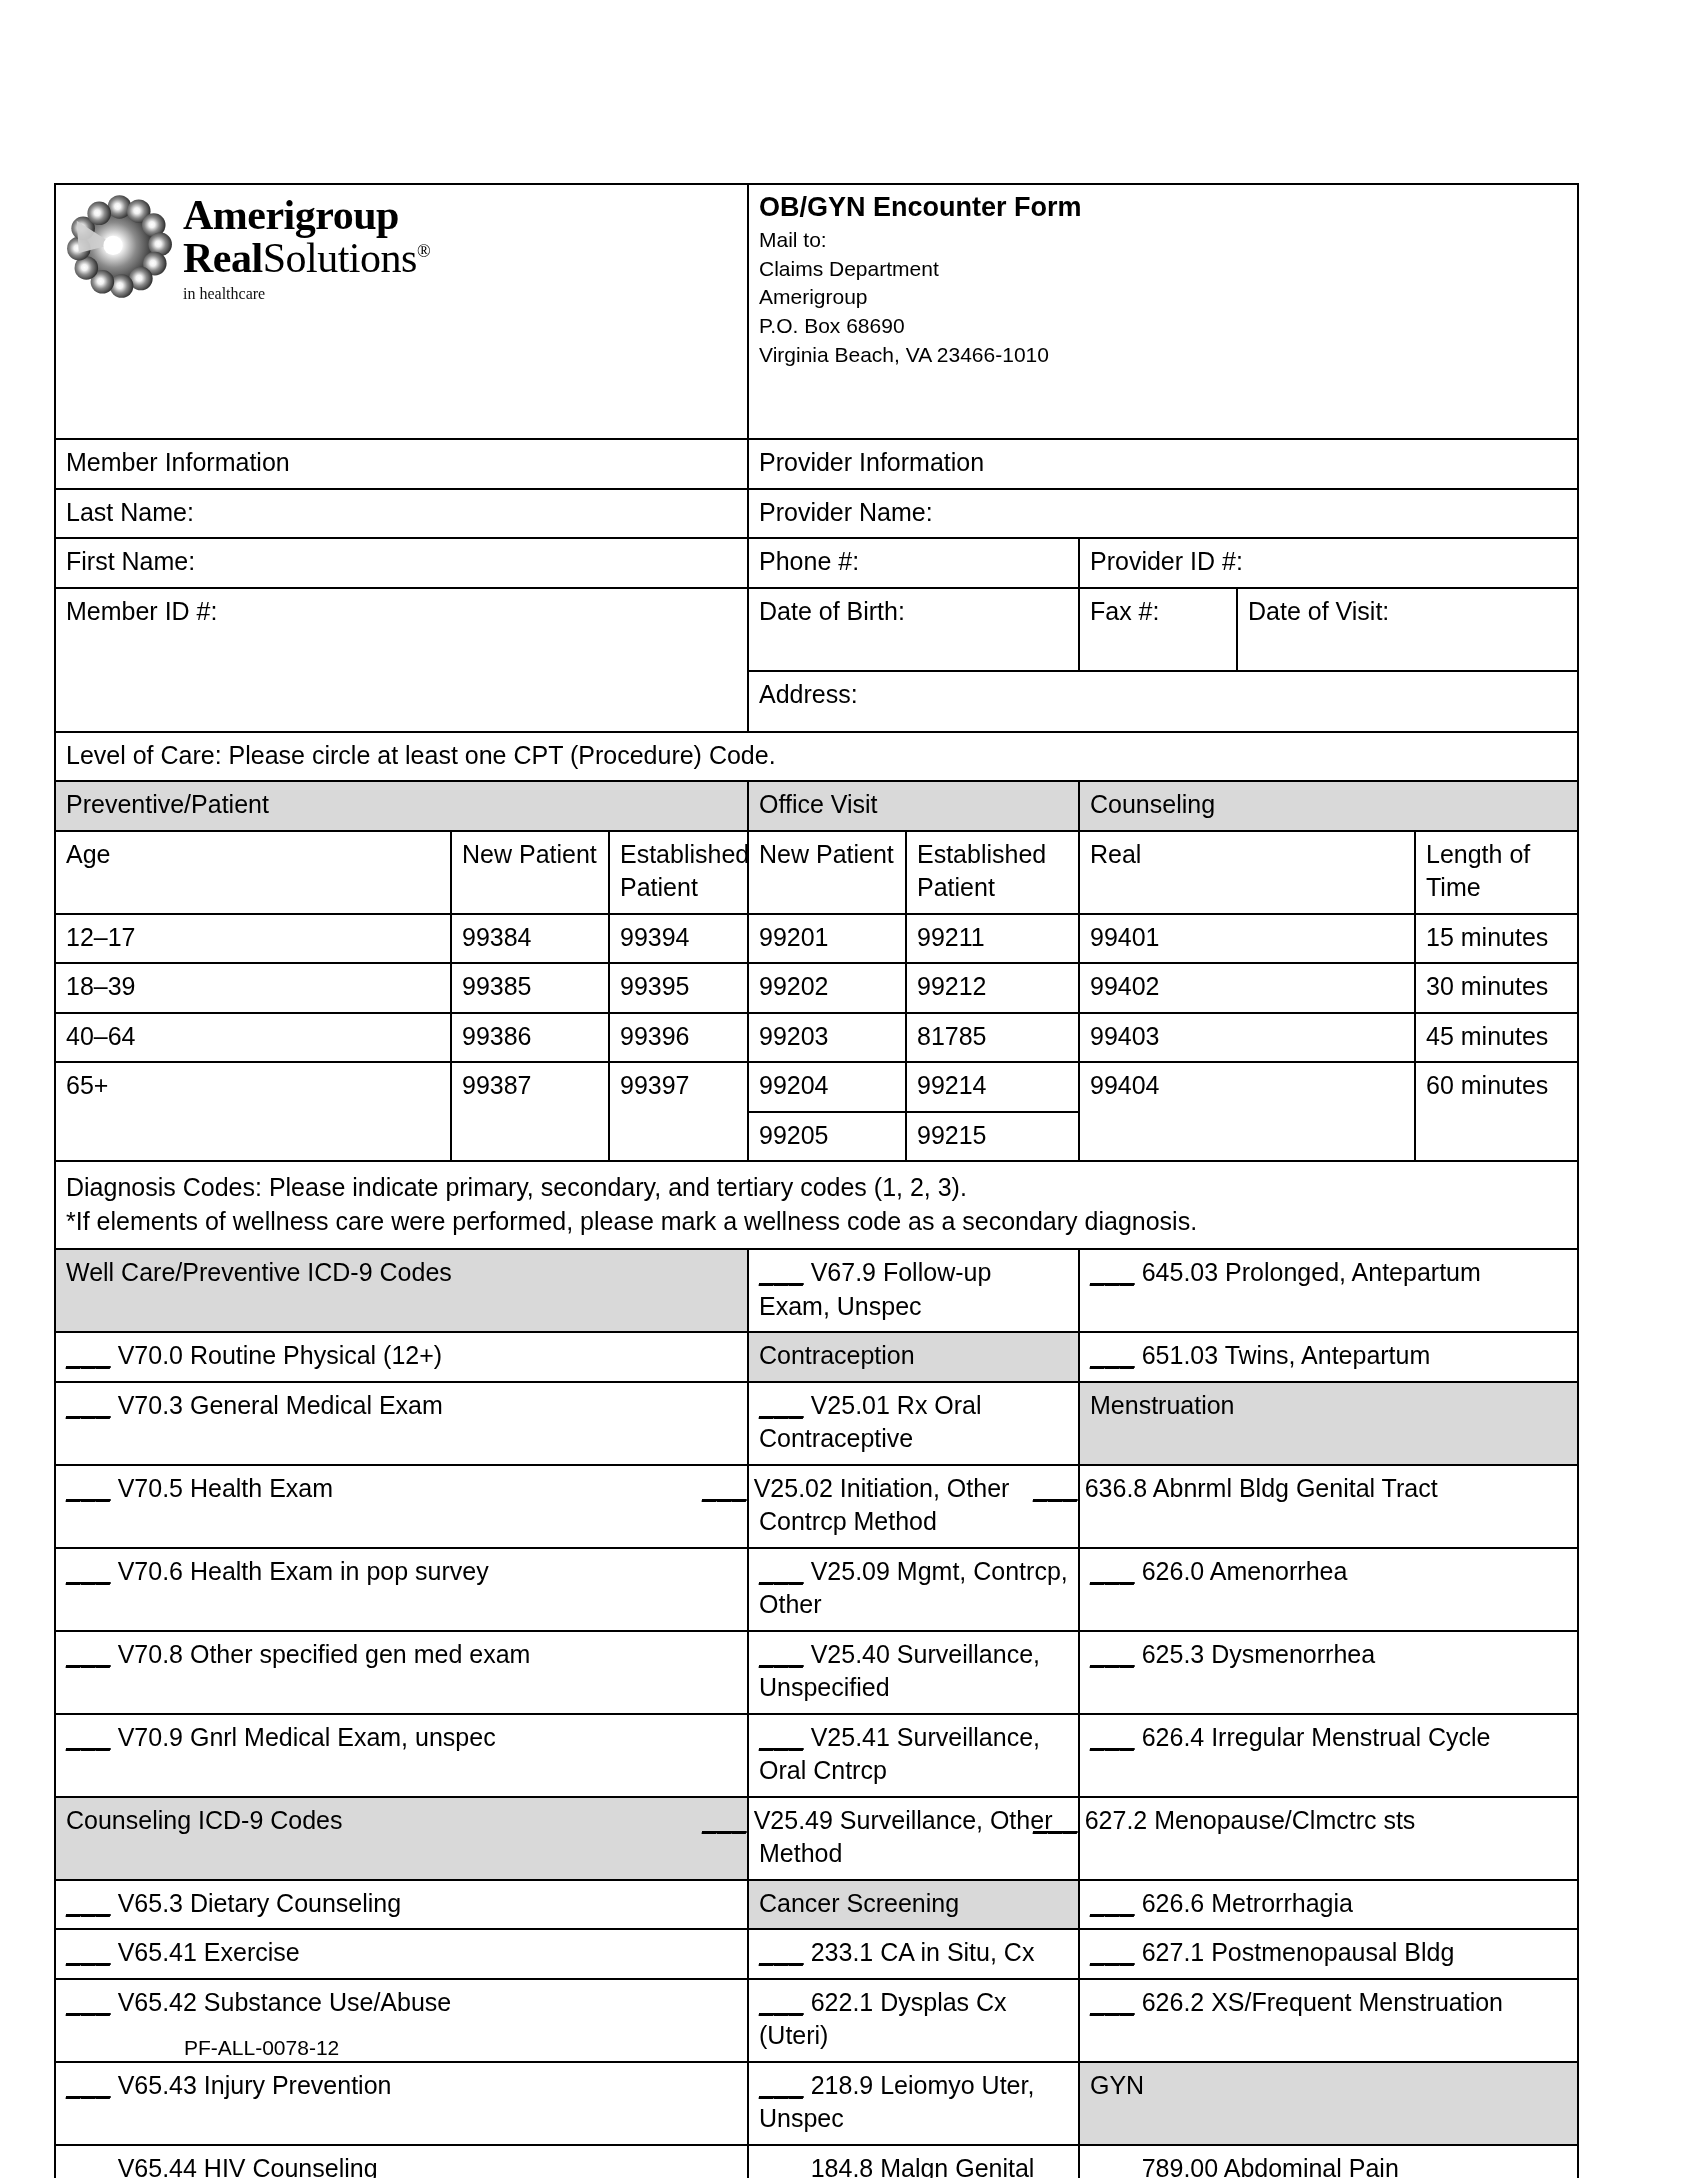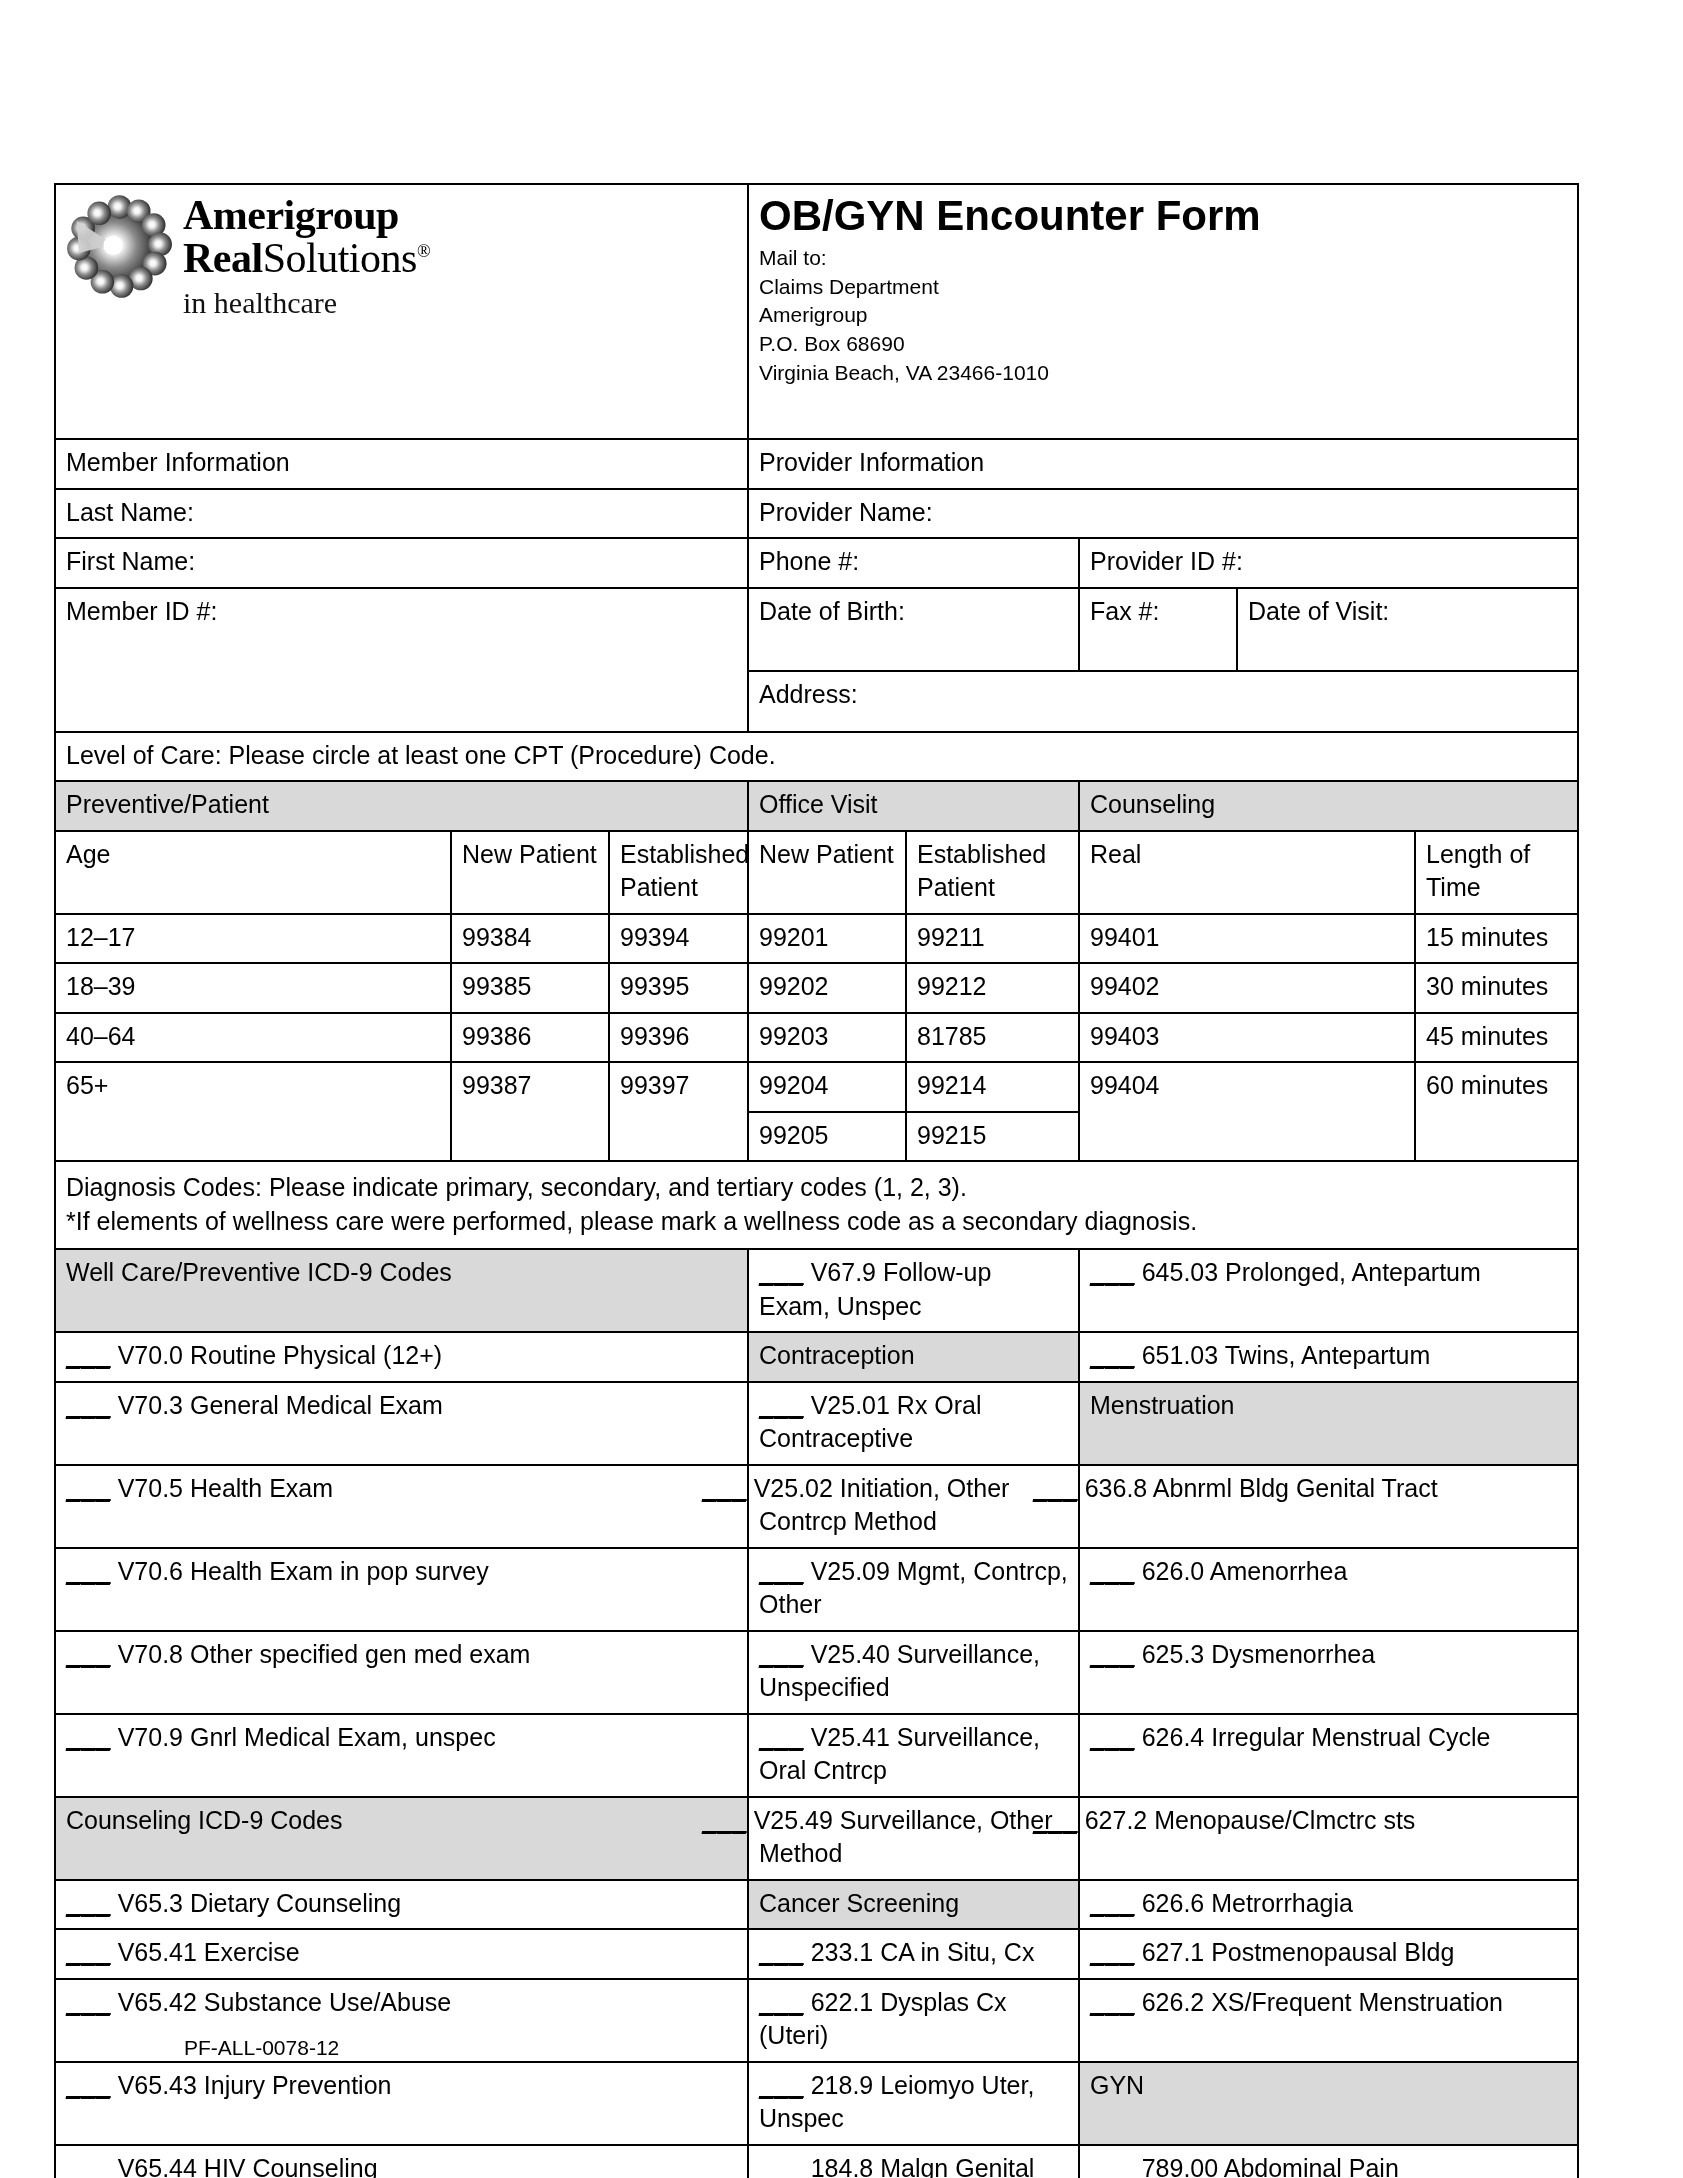--- a/index.html
+++ b/index.html
@@ -39,23 +39,23 @@
 
   
   .logo-cell { padding: 14px 10px 10px 14px; height: 255px; }
   .logo-wrap { display: flex; align-items: flex-start; }
   .logo-mark { width: 107px; height: 107px; flex: 0 0 107px; margin-right: 10px; margin-top: 2px; }
   .logo-text { padding-top: 4px; }
   .logo-l1 { font-family: "Liberation Serif", serif; font-weight: bold; font-size: 42px; line-height: 0.99; letter-spacing: -0.5px; }
   .logo-l2 { font-family: "Liberation Serif", serif; font-size: 42px; line-height: 1.0; letter-spacing: -0.5px; }
   .logo-l2 b { font-weight: bold; }
   .logo-l2 sup { font-size: 18px; vertical-align: super; }
-  .logo-l3 { font-family: "Liberation Serif", serif; font-size: 30px; margin-top: 4px; color: #111; }
-
-  .title { font-size: 42px; font-weight: bold; line-height: 1.2; margin-bottom: 3px; }
+  .logo-l3 { font-family: "Liberation Serif", serif; font-size: 16px; margin-top: 4px; color: #111; }
+
+  .title { font-size: 27px; font-weight: bold; line-height: 1.2; margin-bottom: 3px; }
   .addr-line { font-size: 21px; line-height: 1.36; }
 
   .blank-tall { height: 83px; }
   .blank-mid  { height: 61px; }
 
   
   .loc-title { font-size: 25px; font-weight: bold; text-align: center; padding-top: 8px; padding-bottom: 9px; }
 
   
   .code { white-space: normal; }

